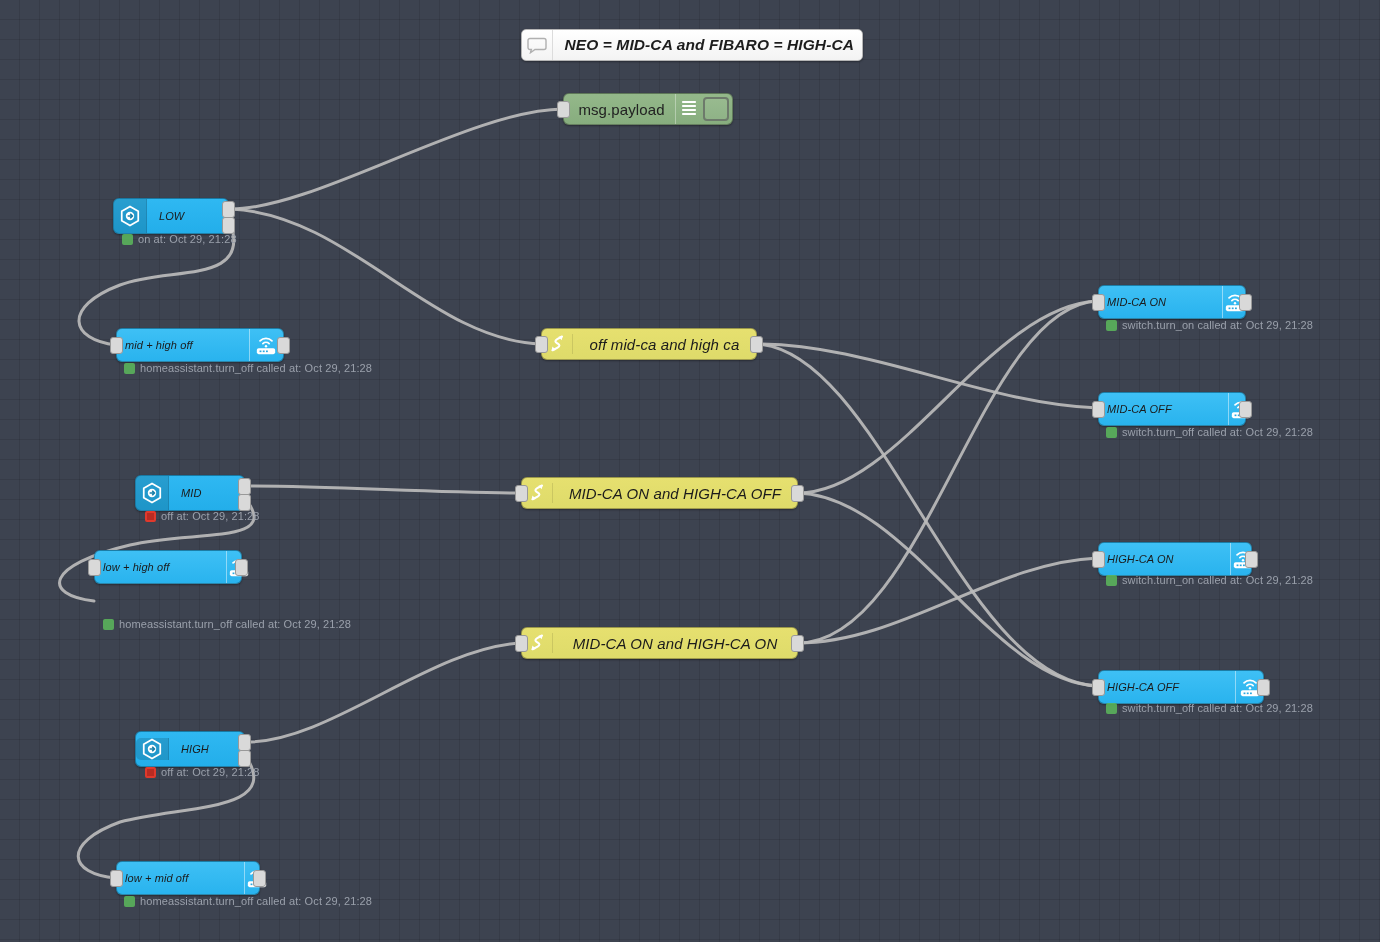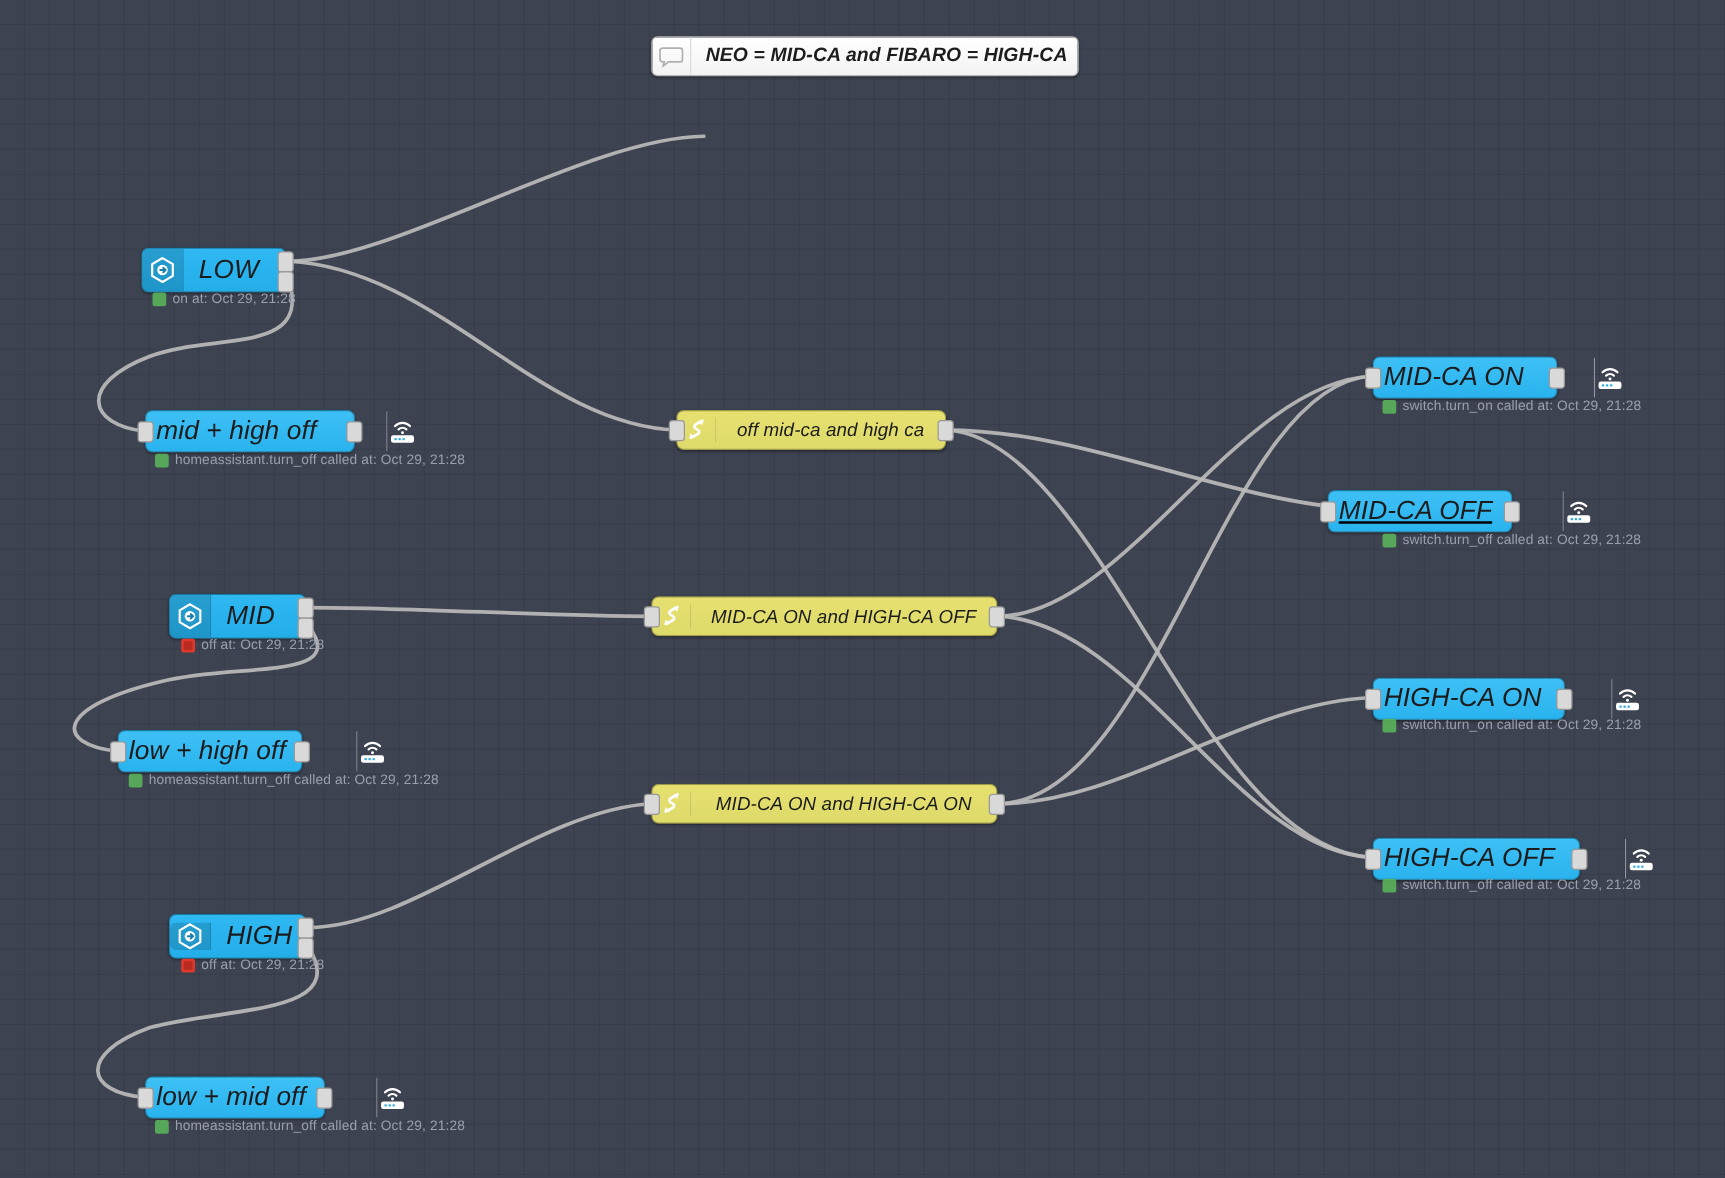--- a/index.html
+++ b/index.html
@@ -49,21 +49,21 @@
     align-items: stretch;
     box-shadow: 0 1px 2px rgba(0,0,0,0.35);
     user-select: none;
   }
   .node .label {
     flex: 1;
     display: flex;
     align-items: center;
     justify-content: center;
     font-style: italic;
-    font-size: 21px;
+    font-size: 11px;
     color: #1b1b1b;
     white-space: nowrap;
     padding: 0 8px;
     letter-spacing: 0.1px;
   }
 
   
   .port {
     position: absolute;
     width: 13px;
@@ -238,20 +238,35 @@
 
   <div class="node comment" style="left:521px; top:29px; width:342px;font-weight:bold;">
     <div class="iconblock">
       <svg width="20" height="17" viewBox="0 0 20 17" aria-hidden="true">
         <path d="M3 1.5h14a2 2 0 0 1 2 2v7a2 2 0 0 1-2 2H8l-4.5 3.2.9-3.2H3a2 2 0 0 1-2-2v-7a2 2 0 0 1 2-2z" fill="none" stroke="#b0b0b0" stroke-width="1.4"></path>
       </svg>
     </div>
     <div class="label">NEO = MID-CA and FIBARO = HIGH-CA</div>
   </div>
 
+  <div class="node debug" style="left:563px; top:93px; width:170px;">
+    <div class="port in" style="top:7px;"></div>
+    <div class="label">msg.payload</div>
+    <div class="dbgicon">
+      <svg width="16" height="18" viewBox="0 0 16 18" aria-hidden="true">
+        <g fill="#ffffff">
+          <rect x="1" y="1" width="14" height="2" rx="0.8"></rect>
+          <rect x="1" y="5" width="14" height="2" rx="0.8"></rect>
+          <rect x="1" y="9" width="14" height="2" rx="0.8"></rect>
+          <rect x="1" y="13" width="14" height="2" rx="0.8"></rect>
+        </g>
+      </svg>
+    </div>
+    <div class="dbgbtn"></div>
+  </div>
 
   <div class="node ha" style="left:113px; top:198px; width:116px;">
     <div class="iconblock">
       <svg width="22" height="22" viewBox="0 0 24 24" aria-hidden="true">
         <path d="M12 1.6 21 6.8v10.4L12 22.4 3 17.2V6.8z" fill="none" stroke="#ffffff" stroke-width="1.9"></path>
         <circle cx="12" cy="12" r="4.6" fill="#ffffff"></circle>
         <path d="M10 12h4.4M12.6 10 14.8 12l-2.2 2" fill="none" stroke="#1a7fa8" stroke-width="1.6" stroke-linecap="round" stroke-linejoin="round"></path>
       </svg>
     </div>
     <div class="label">LOW</div>
@@ -313,21 +328,21 @@
           </g>
       </svg>
     </div>
     <div class="port out" style="top:8px;"></div>
   </div>
   <div class="status" style="left:124px; top:363px;">
     <span class="dot green"></span>
     <span class="txt">homeassistant.turn_off called at: Oct 29, 21:28</span>
   </div>
 
-  <div class="node svc" style="left:94px; top:584px; width:148px;">
+  <div class="node svc" style="left:94px; top:550px; width:148px;">
     <div class="port in" style="top:8px;"></div>
     <div class="label">low + high off</div>
     <div class="iconblock">
       <svg width="24" height="22" viewBox="0 0 26 24" aria-hidden="true">
         <path d="M6.5 7.5a9 9 0 0 1 13 0" fill="none" stroke="#fff" stroke-width="1.9" stroke-linecap="round"></path>
         <path d="M9.6 10.4a5 5 0 0 1 6.8 0" fill="none" stroke="#fff" stroke-width="1.9" stroke-linecap="round"></path>
         <circle cx="13" cy="13.3" r="1.3" fill="#fff"></circle>
         <rect x="3" y="15.5" width="20" height="6.5" rx="2" fill="#fff"></rect>
         <g fill="#2aa8e0">
             <rect x="6" y="18" width="2" height="1.8"></rect>
@@ -421,21 +436,21 @@
           </g>
       </svg>
     </div>
     <div class="port out" style="top:8px;"></div>
   </div>
   <div class="status" style="left:1106px; top:320px;">
     <span class="dot green"></span>
     <span class="txt">switch.turn_on called at: Oct 29, 21:28</span>
   </div>
 
-  <div class="node svc" style="left:1062px; top:392px; width:148px;text-decoration:underline;">
+  <div class="node svc" style="left:1098px; top:392px; width:148px;">
     <div class="port in" style="top:8px;"></div>
     <div class="label">MID-CA OFF</div>
     <div class="iconblock">
       <svg width="24" height="22" viewBox="0 0 26 24" aria-hidden="true">
         <path d="M6.5 7.5a9 9 0 0 1 13 0" fill="none" stroke="#fff" stroke-width="1.9" stroke-linecap="round"></path>
         <path d="M9.6 10.4a5 5 0 0 1 6.8 0" fill="none" stroke="#fff" stroke-width="1.9" stroke-linecap="round"></path>
         <circle cx="13" cy="13.3" r="1.3" fill="#fff"></circle>
         <rect x="3" y="15.5" width="20" height="6.5" rx="2" fill="#fff"></rect>
         <g fill="#2aa8e0">
             <rect x="6" y="18" width="2" height="1.8"></rect>

